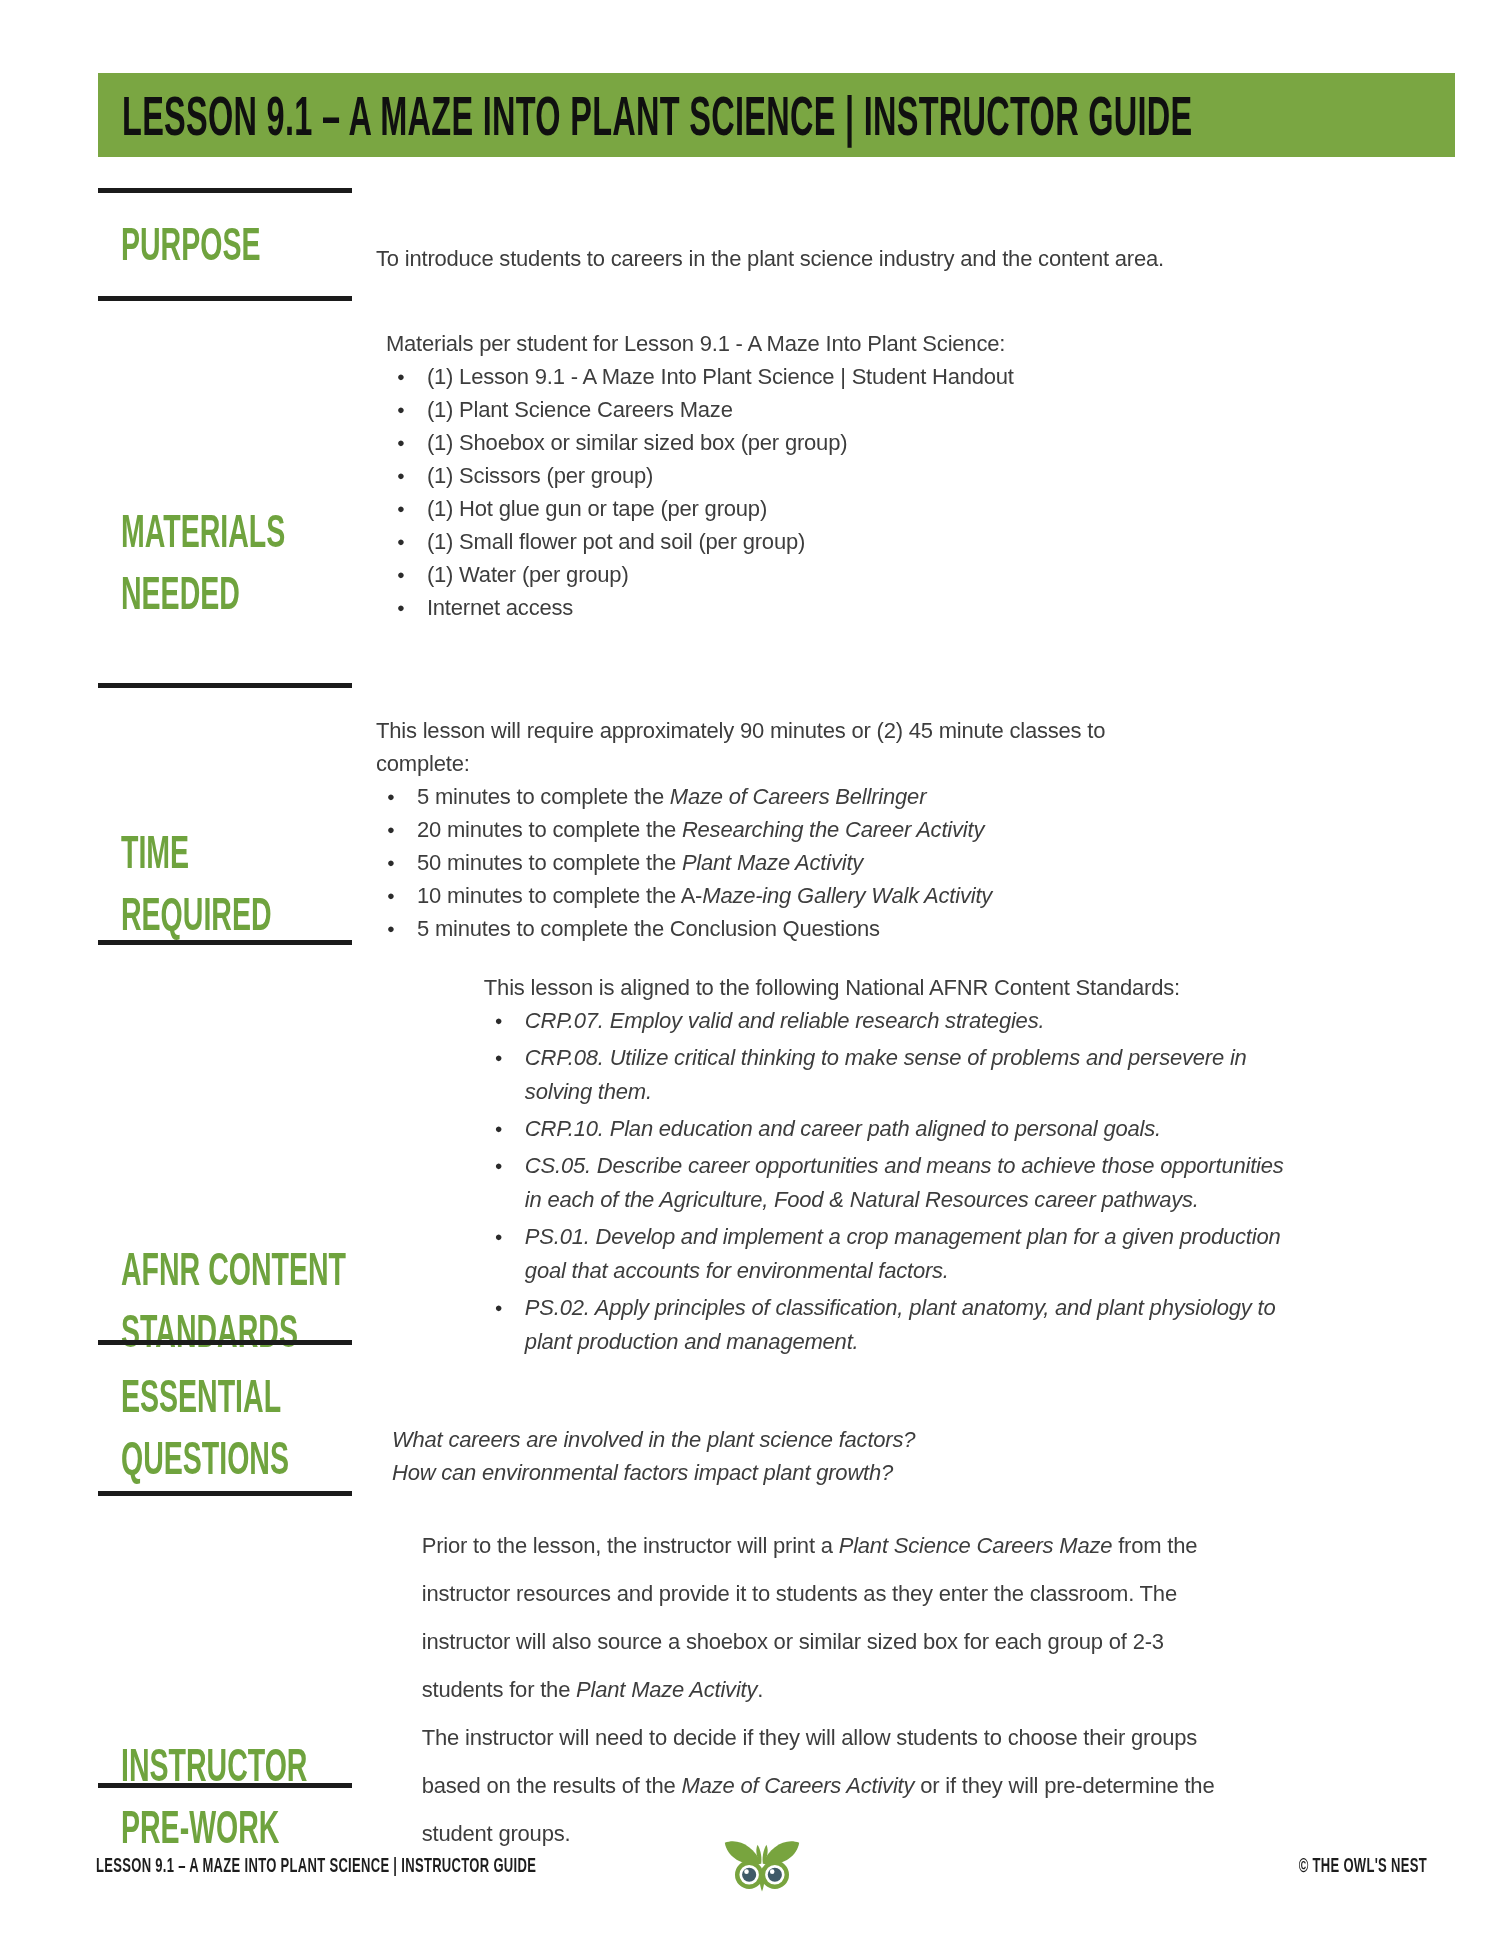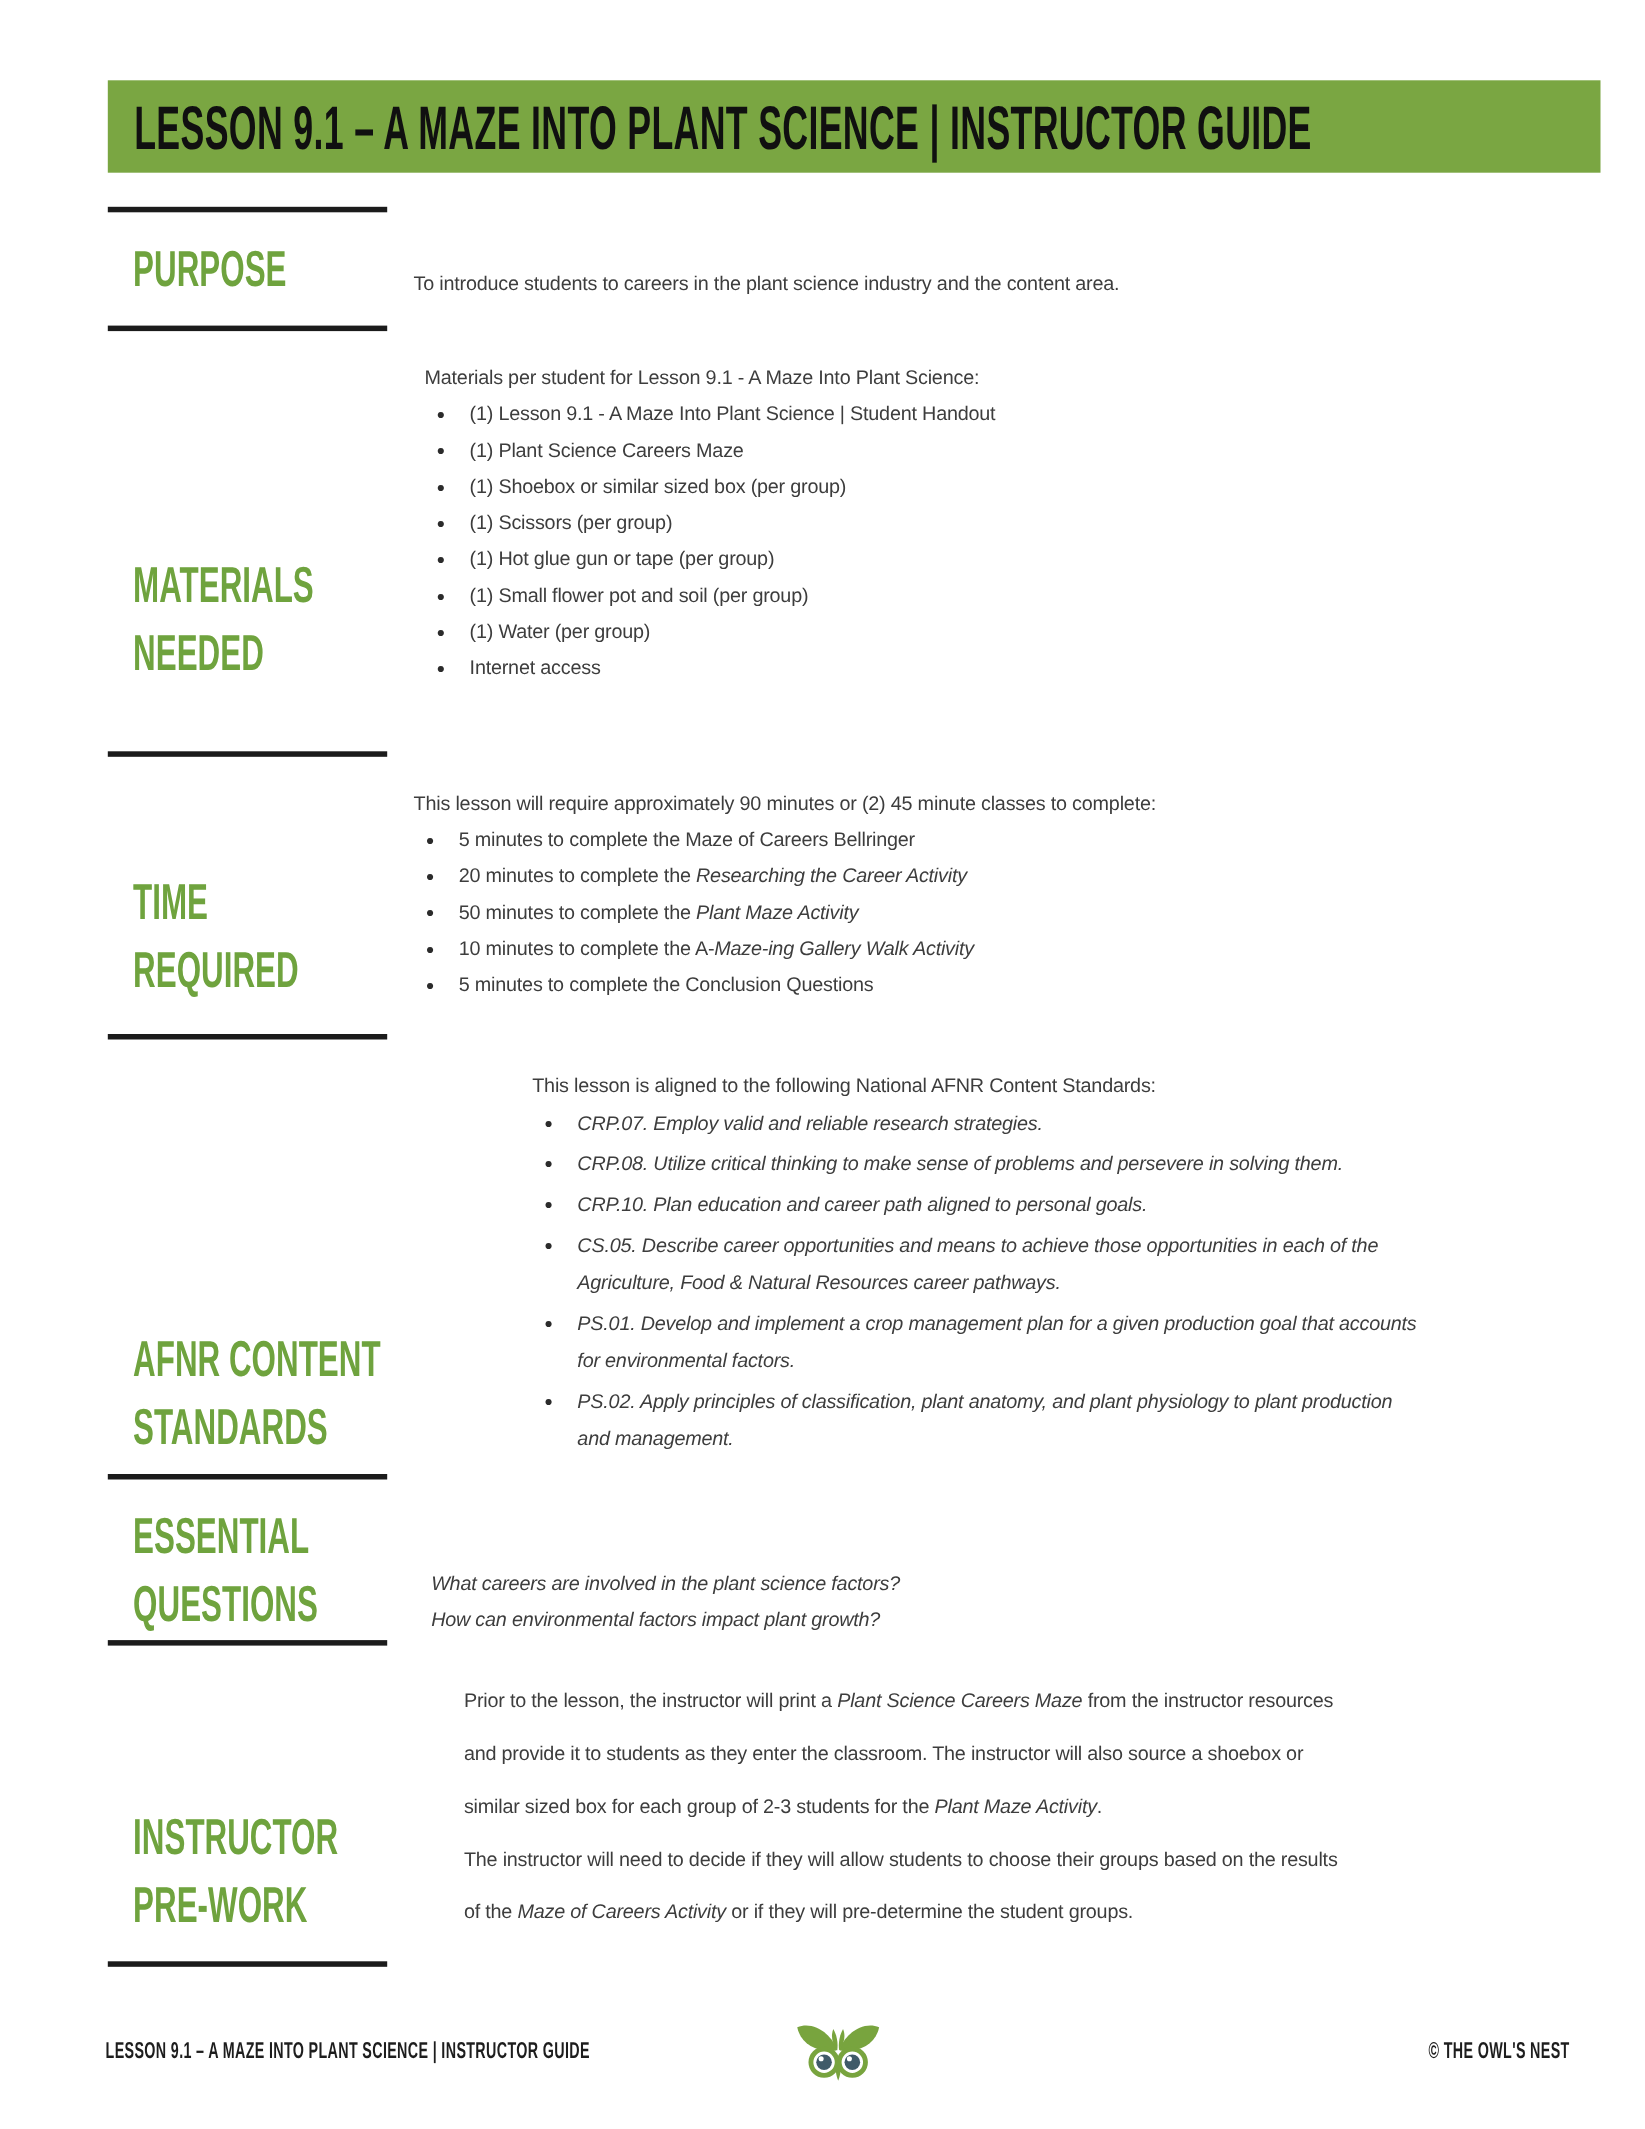--- a/index.html
+++ b/index.html
@@ -29,21 +29,21 @@
   .rule.final{position:absolute;left:70px;top:1783px;}
   .row{display:flex;align-items:flex-end;}
   .label{flex:0 0 278px;box-sizing:border-box;padding:20px 0 0 23px;}
   .hline{
     font-size:46px;line-height:62px;color:var(--heading_green,#6fa33e);
     transform:scaleX(0.62);transform-origin:left center;display:block;
     white-space:nowrap;font-weight:bold;
   }
   .content{
     box-sizing:border-box;padding-top:26px;width:812px;
-    font-size:18px;line-height:33px;letter-spacing:-0.2px;color:var(--text,#3d3d3d);
+    font-size:22px;line-height:33px;letter-spacing:-0.2px;color:var(--text,#3d3d3d);
   }
   .content p{margin:0;}
   .italic{font-style:italic;}
   .gap-top{margin-top:33px;}
   .gap-top-lg{margin-top:36px;}
 
   ul.bullets{margin:0;padding:0;list-style:none;}
   .bullets li{position:relative;padding-left:41px;}
   .bullets li::before{
     content:"●";position:absolute;left:11px;top:0;
@@ -114,21 +114,21 @@
   <section class="sec" style="top:683px">
     <div class="rule"></div>
     <div class="row">
       <div class="label">
         <span class="hline">TIME</span>
         <span class="hline">REQUIRED</span>
       </div>
       <div class="content">
         <p>This lesson will require approximately 90 minutes or (2) 45 minute classes to complete:</p>
         <ul class="bullets">
-          <li><span>5 minutes to complete the </span><span style="">Maze of Careers Bellringer</span></li>
+          <li><span>5 minutes to complete the </span><span style="font-style: italic;">Maze of Careers Bellringer</span></li>
           <li><span>20 minutes to complete the </span><span style="font-style: italic;">Researching the Career Activity</span></li>
           <li><span>50 minutes to complete the </span><span style="font-style: italic;">Plant Maze Activity</span></li>
           <li><span>10 minutes to complete the A-</span><span style="font-style: italic;">Maze-ing Gallery Walk Activity</span></li>
           <li><span>5 minutes to complete the </span><span style="">Conclusion Questions</span></li>
         </ul>
       </div>
     </div>
   </section>
 
   <section class="sec" style="top:940px">

